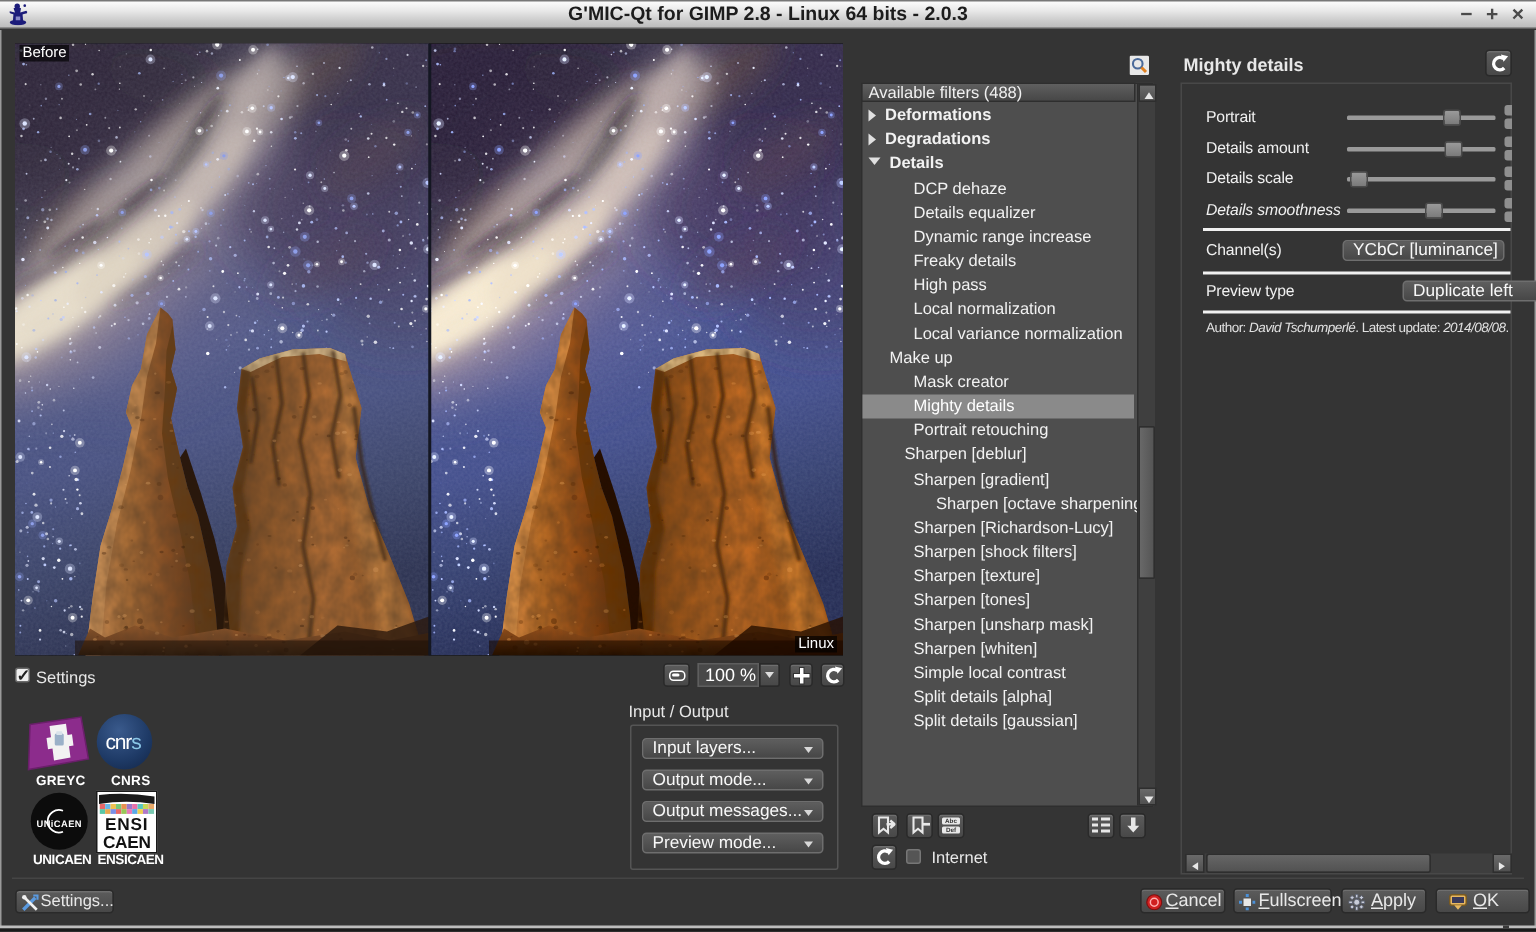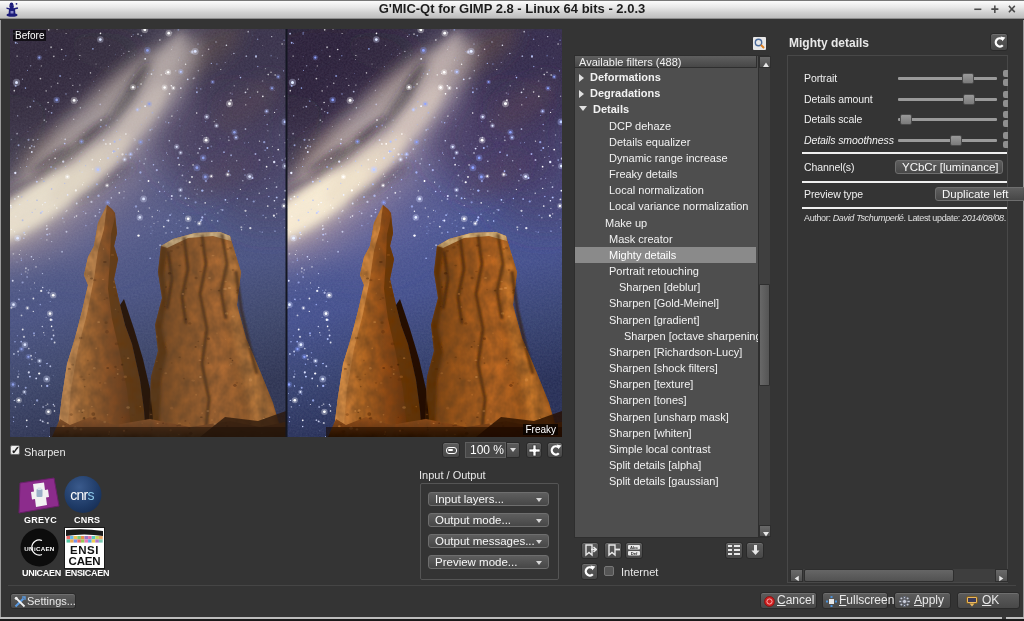--- a/index.html
+++ b/index.html
@@ -1287,25 +1287,25 @@
       </clipPath>
 <g clip-path="url(#halfL)">
         <use href="#photo" x="0" y="0"></use>
       </g>
 <g transform="translate(276,0)" clip-path="url(#halfR)" style="filter:contrast(1.09) saturate(1.16) brightness(1.02)">
  <use href="#photo" x="0" y="0"></use>
 </g>
 <rect x="275.5" y="0" width="2" height="408" fill="#141722"></rect>
 </svg>
 <div class="plabel" style="left:3px;top:1px;">Before</div>
-<div class="plabel" style="right:4px;bottom:2px;">Freaky</div>
+<div class="plabel" style="right:4px;bottom:2px;">Linux</div>
 </div>
 
 <div class="cb checked" style="left:10px; top:445px;"></div>
-<div class="lbl" style="left:24px; top:446px;">Sharpen</div>
+<div class="lbl" style="left:24px; top:446px;">Settings</div>
 
 <div class="btn tbtn" style="left:442px; top:442px; width:18px; height:16px;">
     <span style="display:block;width:11px;height:7px;border:1.5px solid #fff;border-radius:3px;position:relative;">
       <span style="position:absolute;left:1.5px;top:1.5px;width:5px;height:1.5px;background:#fff;border-radius:1px;"></span>
     </span>
   </div>
 <div style="position:absolute; left:465px; top:442px; width:41px; height:16px; background:#484848; border:1px solid #5e5e5e; color:#ffffff; font-size:12px; line-height:15px; padding-left:4px;">100 %</div>
 <div class="btn tbtn" style="left:506px; top:442px; width:14px; height:16px; border-radius:0 2px 2px 0;">
     <span style="border-left:3.5px solid transparent;border-right:3.5px solid transparent;border-top:4.5px solid #ddd;"></span>
   </div>
@@ -1396,28 +1396,28 @@
 <div class="flist"></div>
 <div class="fhead">Available filters (488)</div>
 <div class="frows">
 <div class="frow cat" style="padding-left:4px"><span class="tri triR"></span>Deformations</div>
 <div class="frow cat" style="padding-left:4px"><span class="tri triR"></span>Degradations</div>
 <div class="frow cat" style="padding-left:4px"><span class="tri triD"></span>Details</div>
 <div class="frow" style="padding-left:34px">DCP dehaze</div>
 <div class="frow" style="padding-left:34px">Details equalizer</div>
 <div class="frow" style="padding-left:34px">Dynamic range increase</div>
 <div class="frow" style="padding-left:34px">Freaky details</div>
+<div class="frow" style="padding-left:34px">High pass</div>
 <div class="frow" style="padding-left:34px">Local normalization</div>
 <div class="frow" style="padding-left:34px">Local variance normalization</div>
-<div class="frow" style="padding-left:30px">Make up</div>
+<div class="frow" style="padding-left:18px">Make up</div>
 <div class="frow" style="padding-left:34px">Mask creator</div>
 <div class="frow sel" style="padding-left:34px">Mighty details</div>
 <div class="frow" style="padding-left:34px">Portrait retouching</div>
-<div class="frow" style="padding-left:44px">Sharpen [deblur]</div>
-<div class="frow" style="padding-left:34px">Sharpen [Gold-Meinel]</div>
+<div class="frow" style="padding-left:28px">Sharpen [deblur]</div>
 <div class="frow" style="padding-left:34px">Sharpen [gradient]</div>
 <div class="frow" style="padding-left:49px">Sharpen [octave sharpening]</div>
 <div class="frow" style="padding-left:34px">Sharpen [Richardson-Lucy]</div>
 <div class="frow" style="padding-left:34px">Sharpen [shock filters]</div>
 <div class="frow" style="padding-left:34px">Sharpen [texture]</div>
 <div class="frow" style="padding-left:34px">Sharpen [tones]</div>
 <div class="frow" style="padding-left:34px">Sharpen [unsharp mask]</div>
 <div class="frow" style="padding-left:34px">Sharpen [whiten]</div>
 <div class="frow" style="padding-left:34px">Simple local contrast</div>
 <div class="frow" style="padding-left:34px">Split details [alpha]</div>

